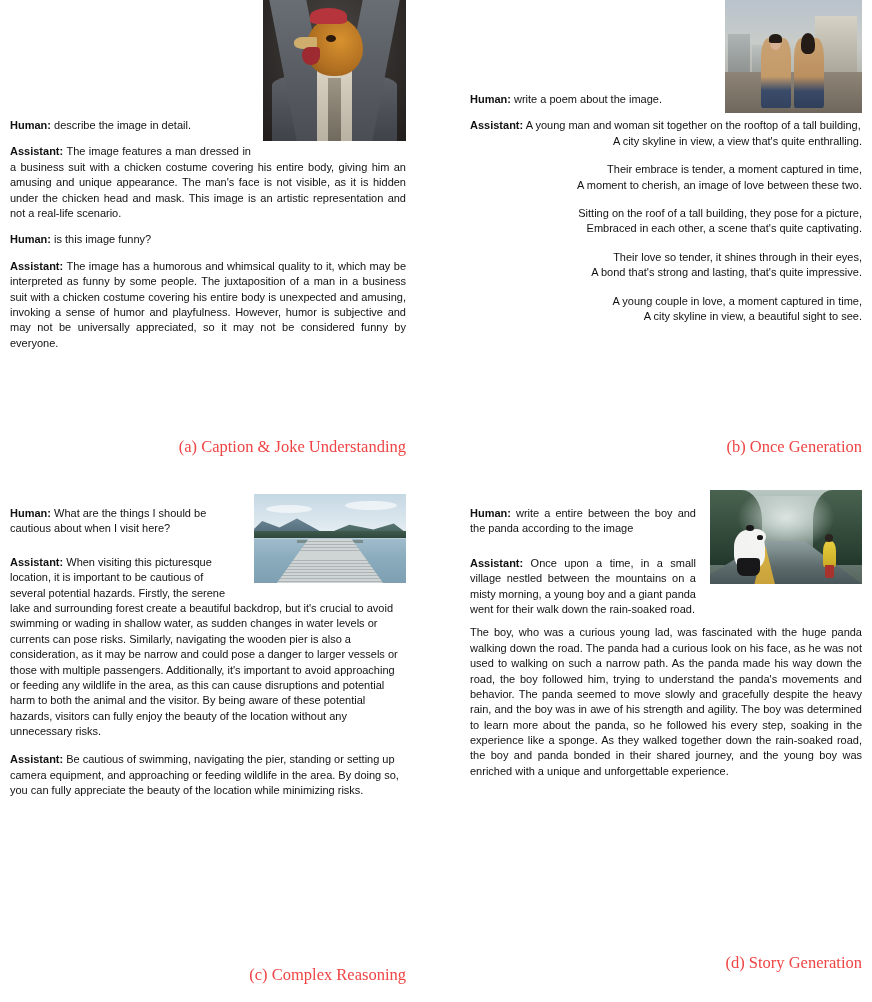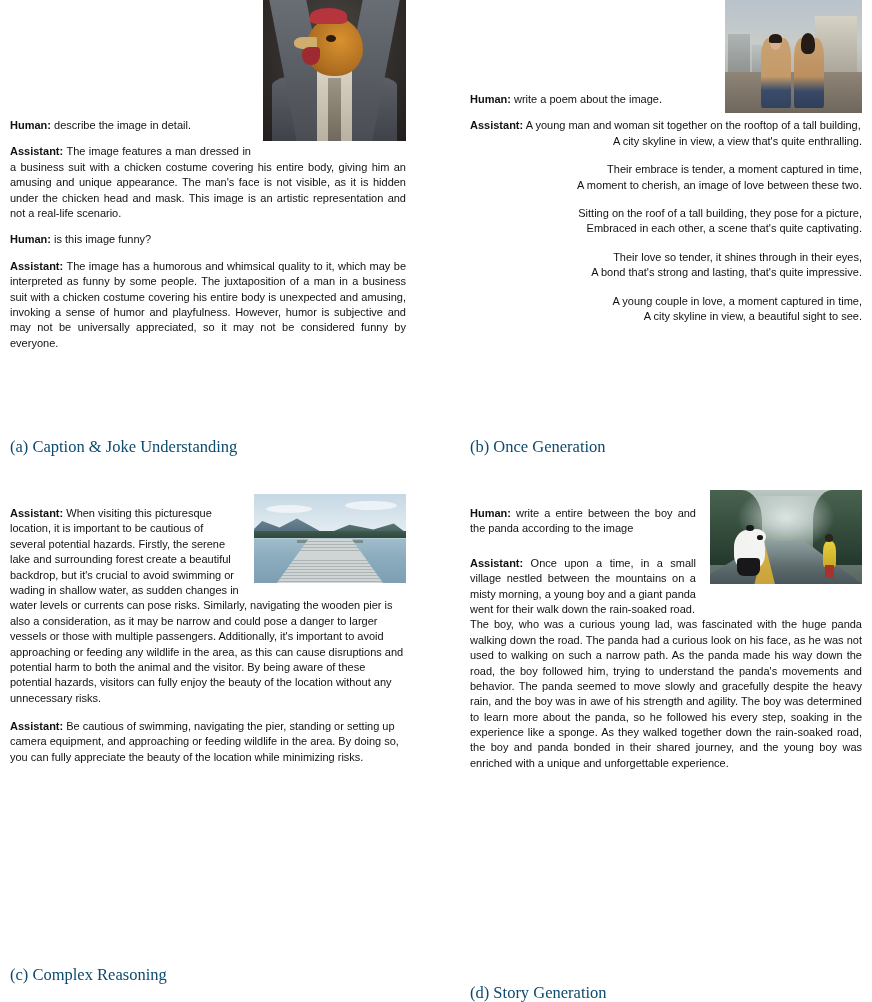--- a/index.html
+++ b/index.html
@@ -69,23 +69,23 @@
   .turn.poem .first-para {
     display: block;
     text-align: justify;
     text-justify: inter-word;
   }
 
   .caption {
     position: absolute;
     font-family: "Liberation Serif", serif;
     font-size: 16.5px;
-    text-align: left;
+    text-align: right;
     width: 100%;
-    color: #0c4a6e;
+    color: #ef4444;
   }
 
   
   .art { position: absolute; inset: 0; }
 
   
   .art-chicken { background: radial-gradient(ellipse at 50% 30%, #4a4643 0%, #332f2d 55%, #201d1c 100%); }
   .ch-suit {
     position: absolute; left: 6%; right: 6%; bottom: 0; top: 52%;
     background: linear-gradient(180deg, #5e6268 0%, #4b4f55 60%, #3f4349 100%);
@@ -318,20 +318,21 @@
           <div class="lk-cloud lk-c2"></div>
           <div class="lk-mtn-l"></div>
           <div class="lk-mtn-r"></div>
           <div class="lk-forest"></div>
           <div class="lk-water"></div>
           <div class="lk-dock"></div>
           <div class="lk-pier"></div>
         </div>
       </div>
       <div class="convo" style="padding-top:16px;">
+        <p class="turn left-align" style="margin-bottom:18px;"><span class="speaker">Human:</span><span> What are the things I should be cautious about when I visit here?</span></p>
         <p class="turn left-align" style="margin-bottom:13px;"><span class="speaker">Assistant:</span><span> When visiting this picturesque location, it is important to be cautious of several potential hazards. Firstly, the serene lake and surrounding forest create a beautiful backdrop, but it's crucial to avoid swimming or wading in shallow water, as sudden changes in water levels or currents can pose risks. Similarly, navigating the wooden pier is also a consideration, as it may be narrow and could pose a danger to larger vessels or those with multiple passengers. Additionally, it's important to avoid approaching or feeding any wildlife in the area, as this can cause disruptions and potential harm to both the animal and the visitor. By being aware of these potential hazards, visitors can fully enjoy the beauty of the location without any unnecessary risks.</span></p>
         <p class="turn left-align"><span class="speaker">Assistant:</span><span> Be cautious of swimming, navigating the pier, standing or setting up camera equipment, and approaching or feeding wildlife in the area. By doing so, you can fully appreciate the beauty of the location while minimizing risks.</span></p>
       </div>
     </div>
     <div class="caption" style="top:475px;">(c) Complex Reasoning</div>
   </div>
 
   <div class="panel" id="panel-d">
     <div class="panel-body">
       <div class="img-float" style="width:152px;height:94px;margin:0 0 6px 14px;">
@@ -346,20 +347,20 @@
           <div class="pd-panda-head"></div>
           <div class="pd-panda-ear"></div>
           <div class="pd-panda-eye"></div>
           <div class="pd-boy-coat"></div>
           <div class="pd-boy-legs"></div>
           <div class="pd-boy-head"></div>
         </div>
       </div>
       <div class="convo" style="padding-top:16px;">
         <p class="turn" style="margin-bottom:19px;"><span class="speaker">Human:</span><span> write a entire between the boy and the panda according to the image</span></p>
-        <p class="turn" style="margin-bottom:0;"><span class="speaker">Assistant:</span><span> Once upon a time, in a small village nestled between the mountains on a misty morning, a young boy and a giant panda went for their walk down the rain-soaked road.</span></p>
+        <p class="turn" style="margin-bottom:8px;"><span class="speaker">Assistant:</span><span> Once upon a time, in a small village nestled between the mountains on a misty morning, a young boy and a giant panda went for their walk down the rain-soaked road.</span></p>
         <p class="turn"><span>The boy, who was a curious young lad, was fascinated with the huge panda walking down the road. The panda had a curious look on his face, as he was not used to walking on such a narrow path. As the panda made his way down the road, the boy followed him, trying to understand the panda's movements and behavior. The panda seemed to move slowly and gracefully despite the heavy rain, and the boy was in awe of his strength and agility. The boy was determined to learn more about the panda, so he followed his every step, soaking in the experience like a sponge. As they walked together down the rain-soaked road, the boy and panda bonded in their shared journey, and the young boy was enriched with a unique and unforgettable experience.</span></p>
       </div>
     </div>
-    <div class="caption" style="top:493px;">(d) Story  Generation</div>
+    <div class="caption" style="top:463px;">(d) Story  Generation</div>
   </div>
 
 </div>
 
 </body></html>

